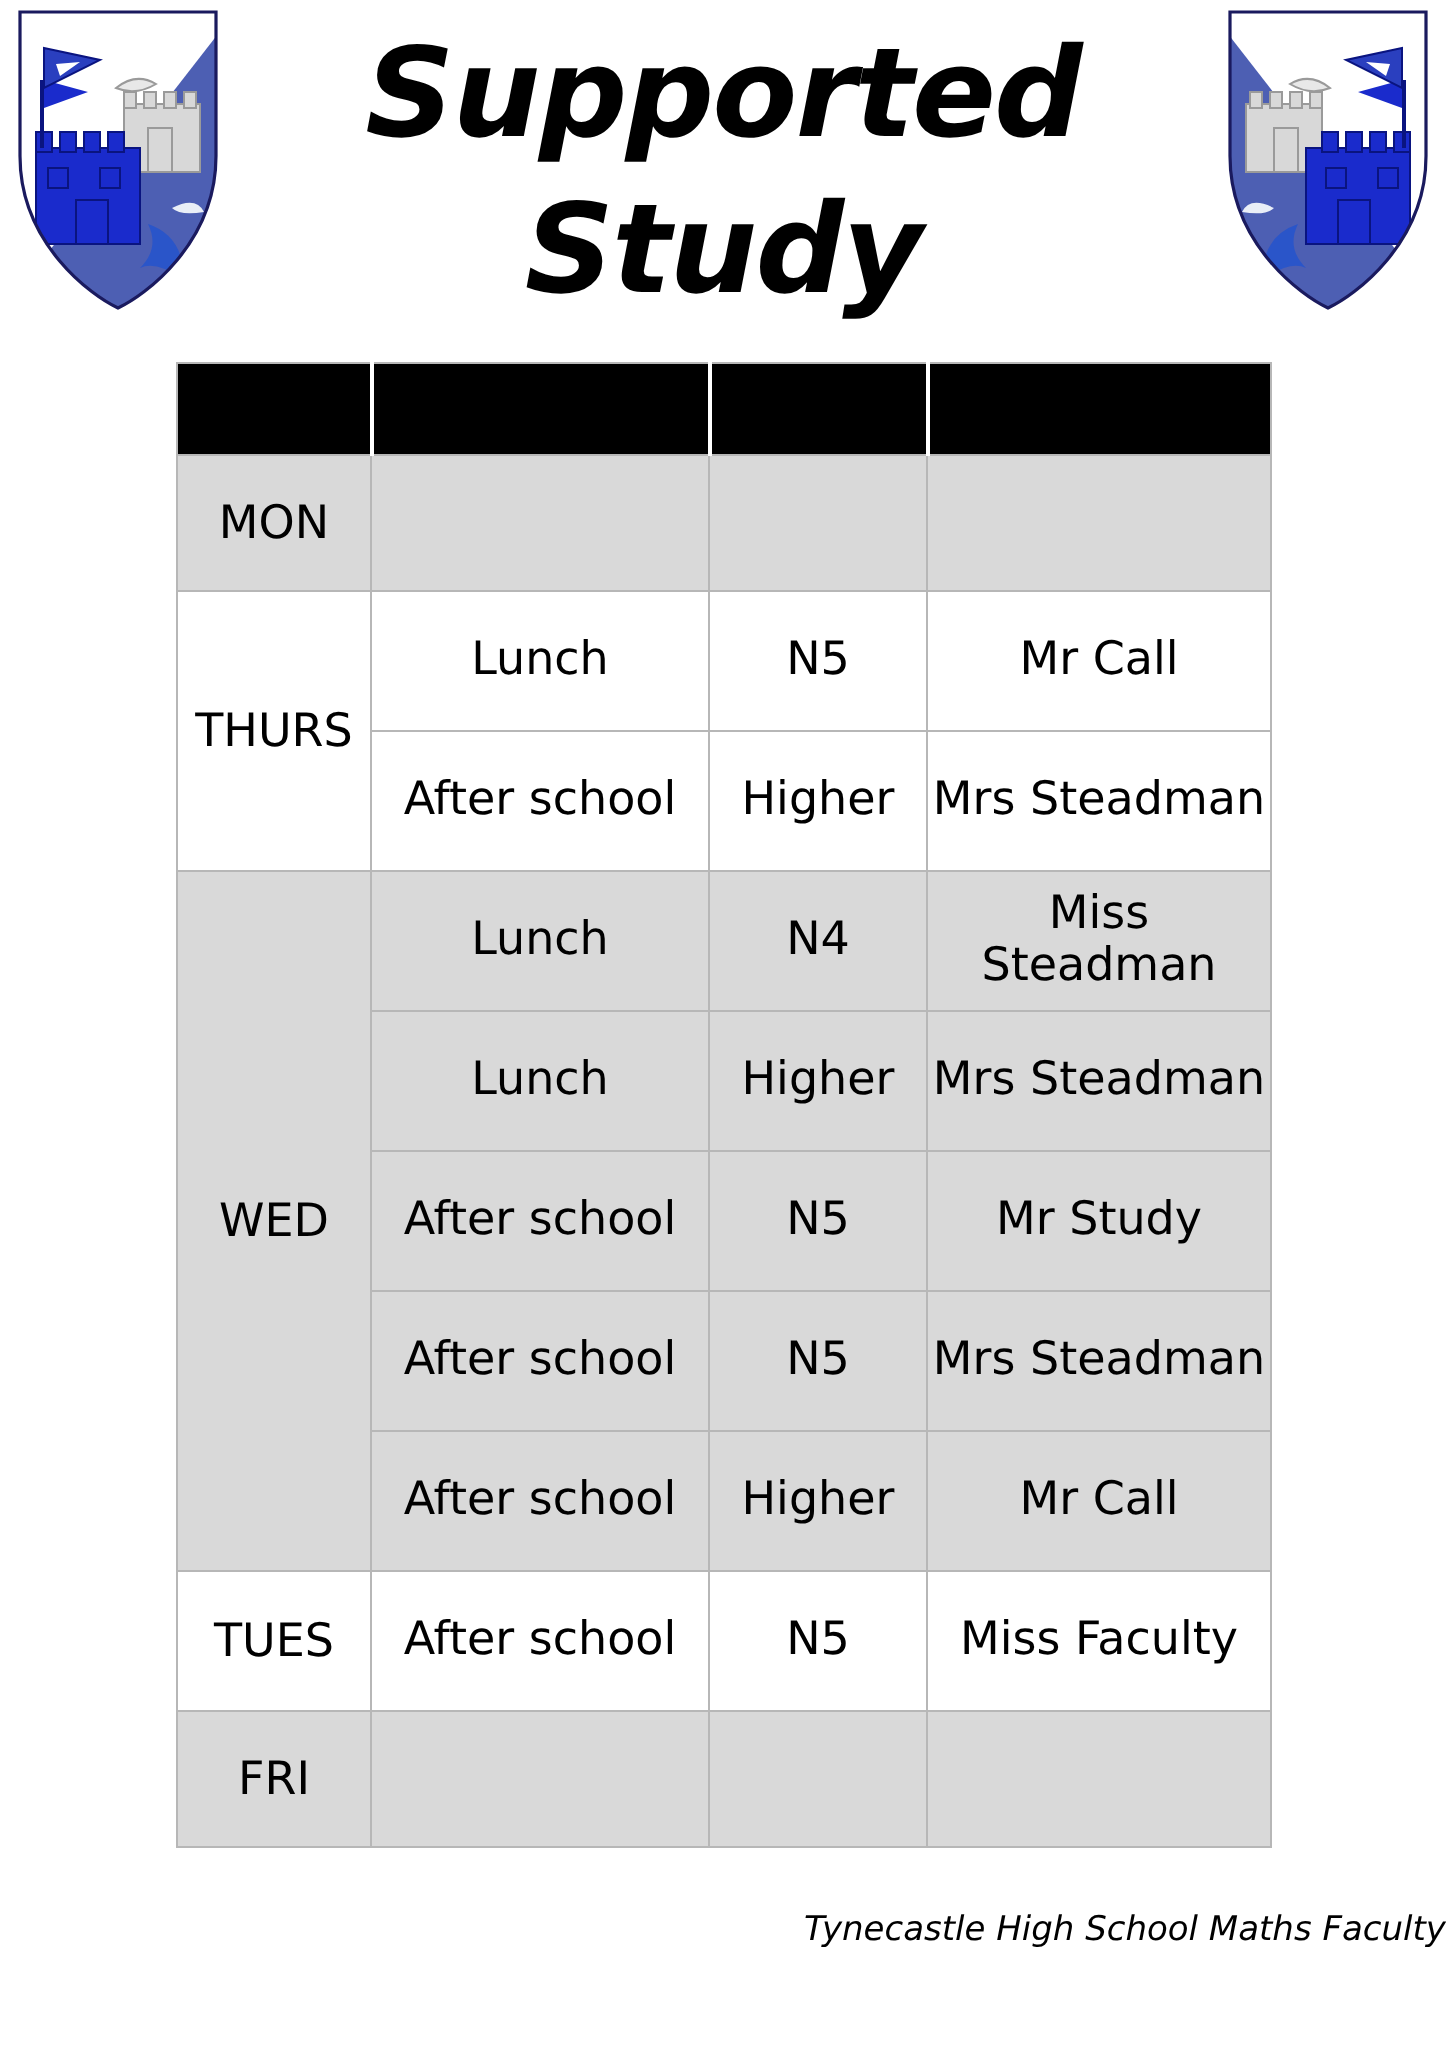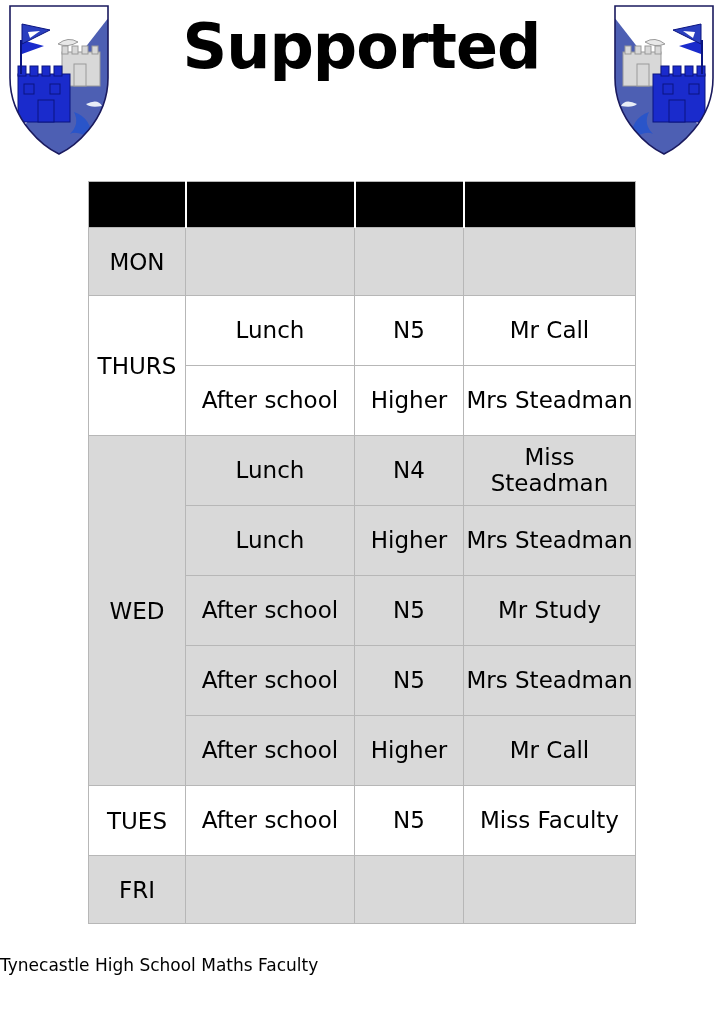--- a/index.html
+++ b/index.html
@@ -13,20 +13,21 @@
     font-family: "DejaVu Sans", sans-serif;
     overflow: hidden;
     position: relative;
   }
 
   
   .header {
     position: relative;
     height: 170px;
     width: 723px;
+    font-style: italic;
   }
   .crest {
     position: absolute;
     top: 0;
     width: 118px;
     height: 160px;
   }
   .crest.left  { left: 0px; }
   .crest.right { right: 0px; }
   .crest svg { display: block; width: 100%; height: 100%; }
@@ -96,23 +97,24 @@
   .r-normal { height: 70px; }
 
   .cell-text { display: block; line-height: 1.12; padding: 4px 2px; text-align: center; }
 
   
   .footer {
     position: absolute;
     left: 0;
     right: 0;
     top: 955px;
-    text-align: left;
+    text-align: right;
     font-size: 17px;
     color: #000000;
+    font-style: italic;
   }
 </style>
 </head>
 <body>
 
 <div class="header">
 
   <div class="crest left">
     <svg viewBox="0 0 118 160" xmlns="http://www.w3.org/2000/svg" aria-hidden="true">
       <defs>
@@ -155,20 +157,21 @@
 
         <path d="M74 112 q18 6 18 28 q-14 -10 -22 -6 q10 -10 4 -22 Z" fill="#2a55c9"></path>
         <path d="M86 104 q12 -6 16 2 q-12 2 -16 -2 Z" fill="#e9eef7"></path>
       </g>
       <path d="M10 6 L108 6 L108 78 C108 122 72 148 59 154 C46 148 10 122 10 78 Z" fill="none" stroke="#1a1a5e" stroke-width="1.6"></path>
     </svg>
   </div>
 
   <div class="title">
     <div>Supported</div>
+    <div>Study</div>
   </div>
 
   <div class="crest right">
     <svg viewBox="0 0 118 160" xmlns="http://www.w3.org/2000/svg" aria-hidden="true" style="transform:scaleX(-1)">
       <defs>
         <clipPath id="shieldClipR">
           <path d="M10 6 L108 6 L108 78 C108 122 72 148 59 154 C46 148 10 122 10 78 Z"></path>
         </clipPath>
       </defs>
       <g clip-path="url(#shieldClipR)">

